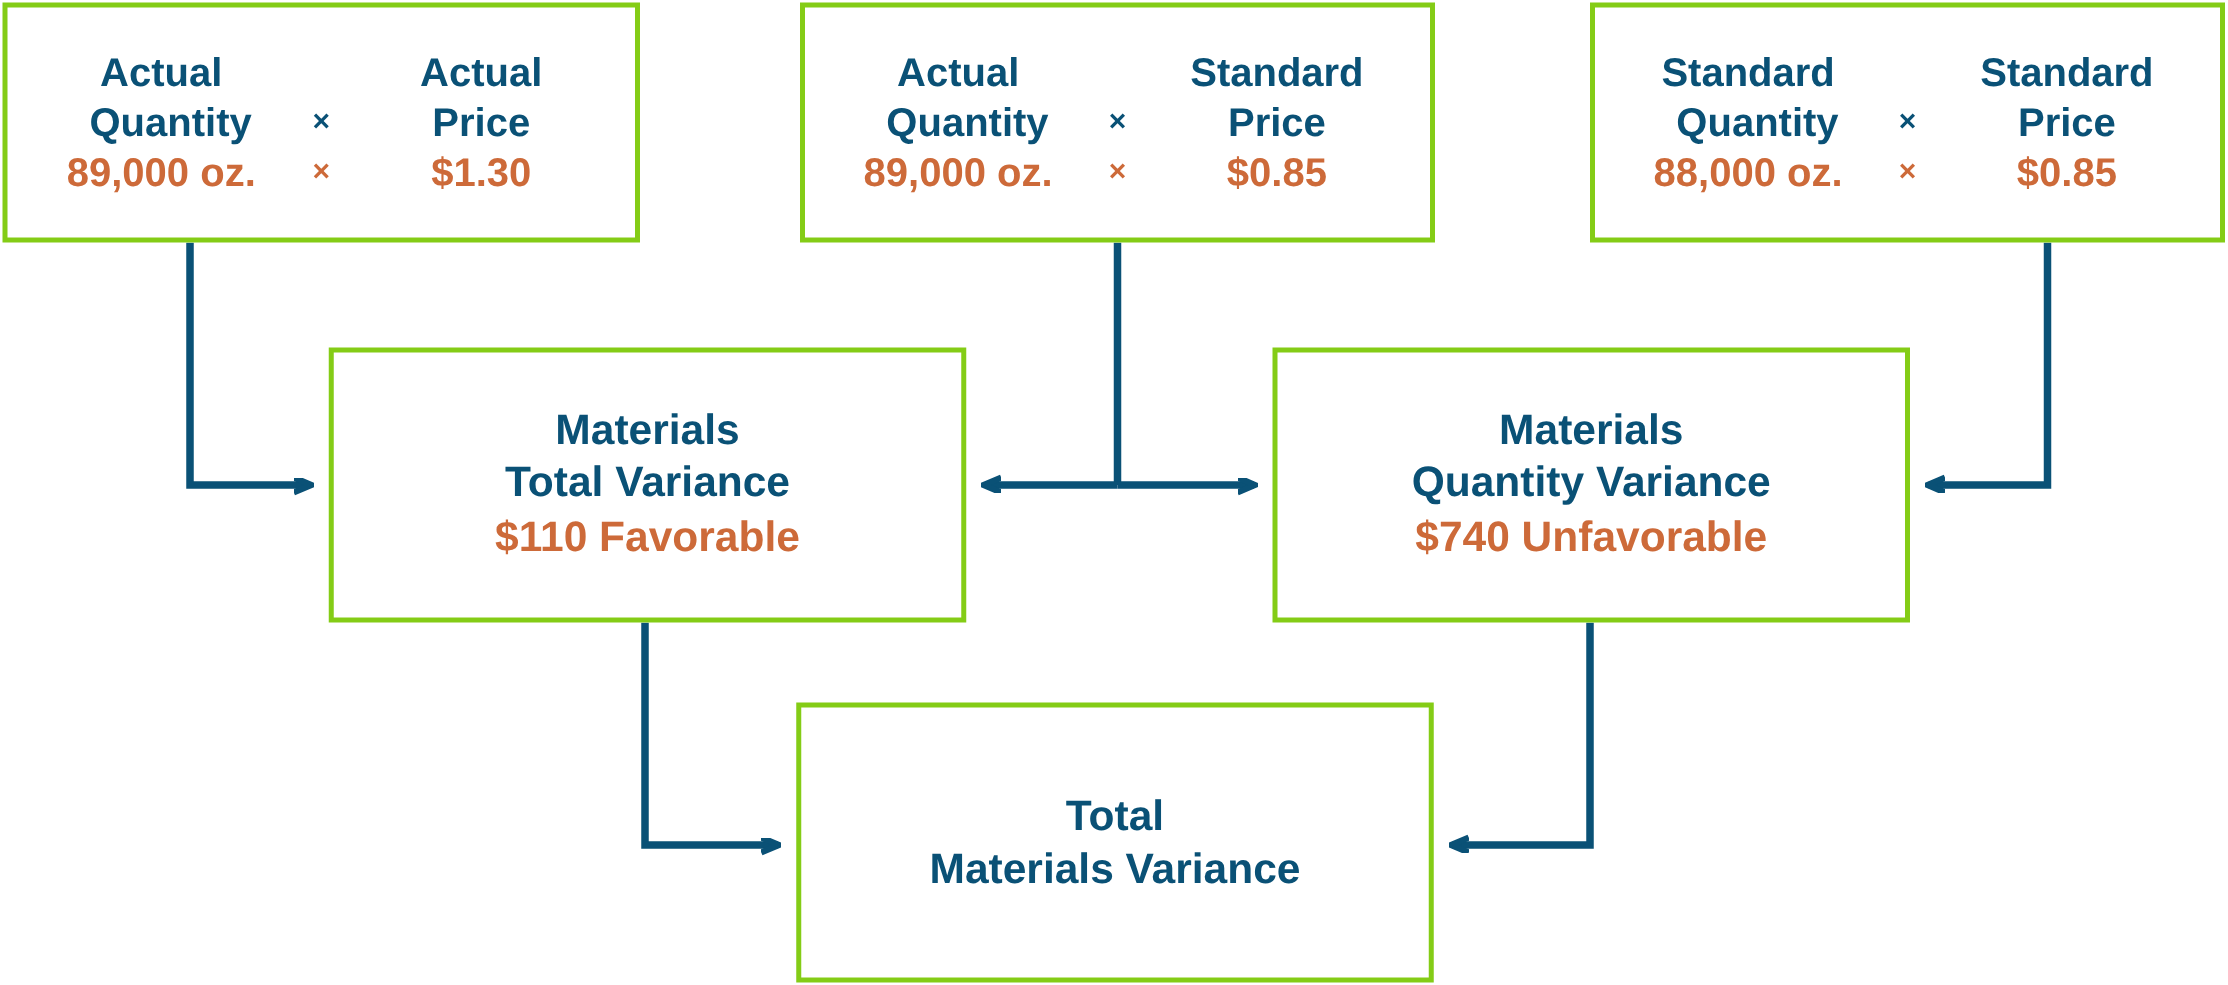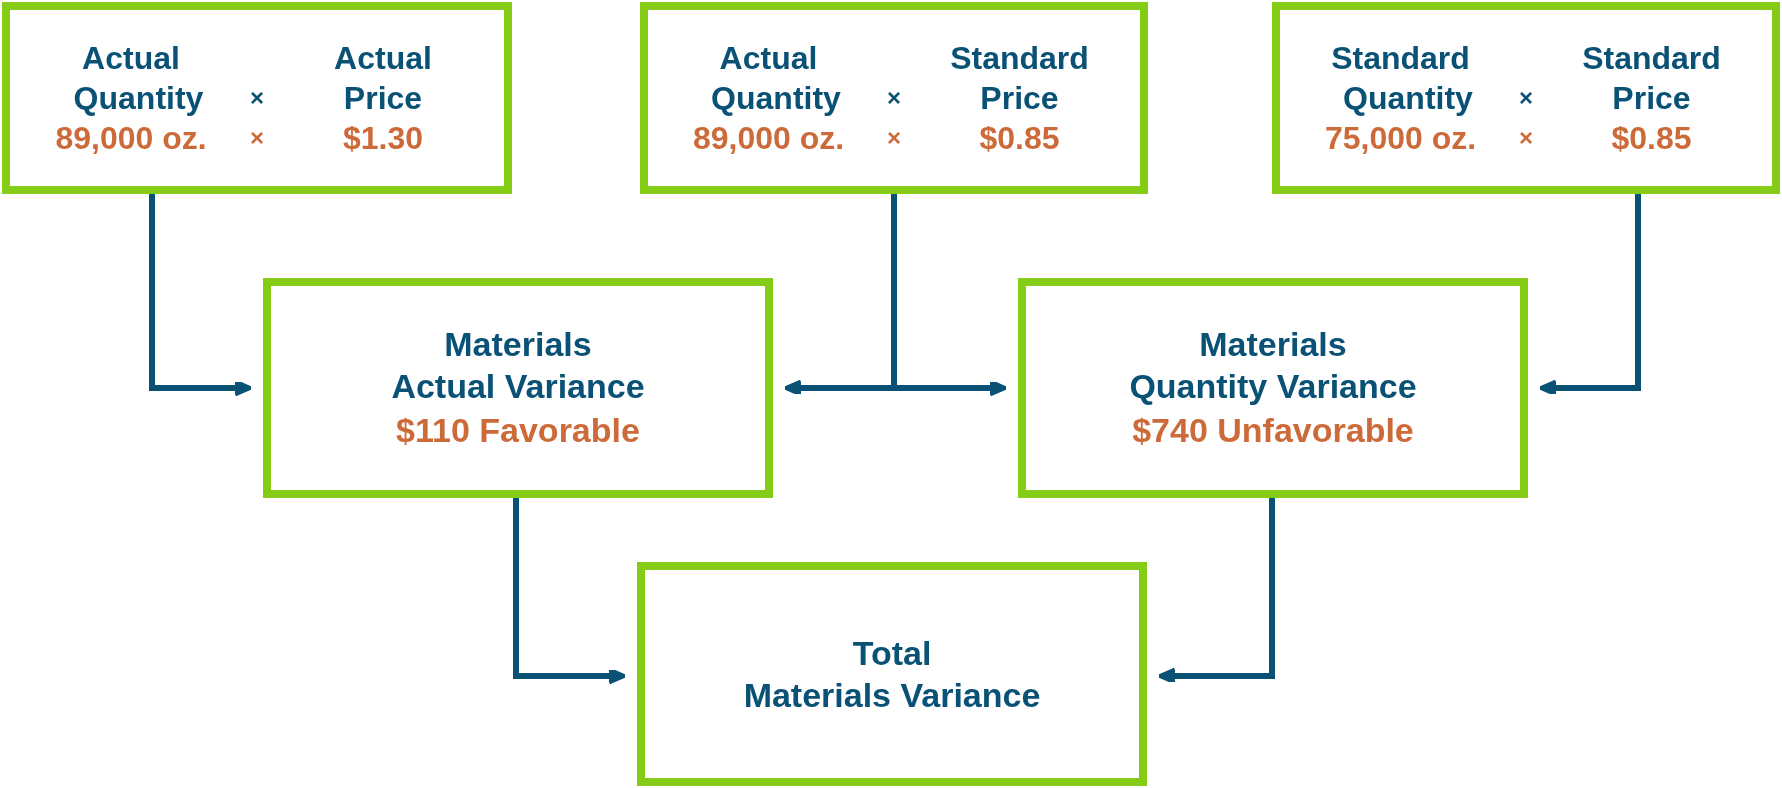--- a/index.html
+++ b/index.html
@@ -21,21 +21,21 @@
   svg#connectors {
     position: absolute;
     left: 0;
     top: 0;
     width: 1782px;
     height: 788px;
   }
   .vbox {
     position: absolute;
     box-sizing: border-box;
-    border: 8px solid #84cc16;
+    border: 4px solid #84cc16;
     background: #ffffff;
     display: flex;
     flex-direction: column;
     align-items: center;
     justify-content: center;
     z-index: 2;
   }
   
   .factor-grid {
     display: grid;
@@ -168,29 +168,29 @@
     </div>
   </div>
 
   <div class="vbox" id="box-sq-sp">
     <div class="factor-grid">
       <div class="lbl g-r1c1">Standard</div>
       <div class="lbl g-r1c3">Standard</div>
       <div class="lbl g-r2c1">Quantity</div>
       <div class="times-blue g-r2c2">×</div>
       <div class="lbl g-r2c3">Price</div>
-      <div class="val g-r3c1">75,000 oz.</div>
+      <div class="val g-r3c1">88,000 oz.</div>
       <div class="times-orange g-r3c2">×</div>
       <div class="val g-r3c3">$0.85</div>
     </div>
   </div>
 
   <div class="vbox" id="box-mpv">
     <div class="res-line">Materials</div>
-    <div class="res-line">Actual Variance</div>
+    <div class="res-line">Total Variance</div>
     <div class="res-amount">$110 Favorable</div>
   </div>
 
   <div class="vbox" id="box-mqv">
     <div class="res-line">Materials</div>
     <div class="res-line">Quantity Variance</div>
     <div class="res-amount">$740 Unfavorable</div>
   </div>
 
   <div class="vbox" id="box-tmv">

